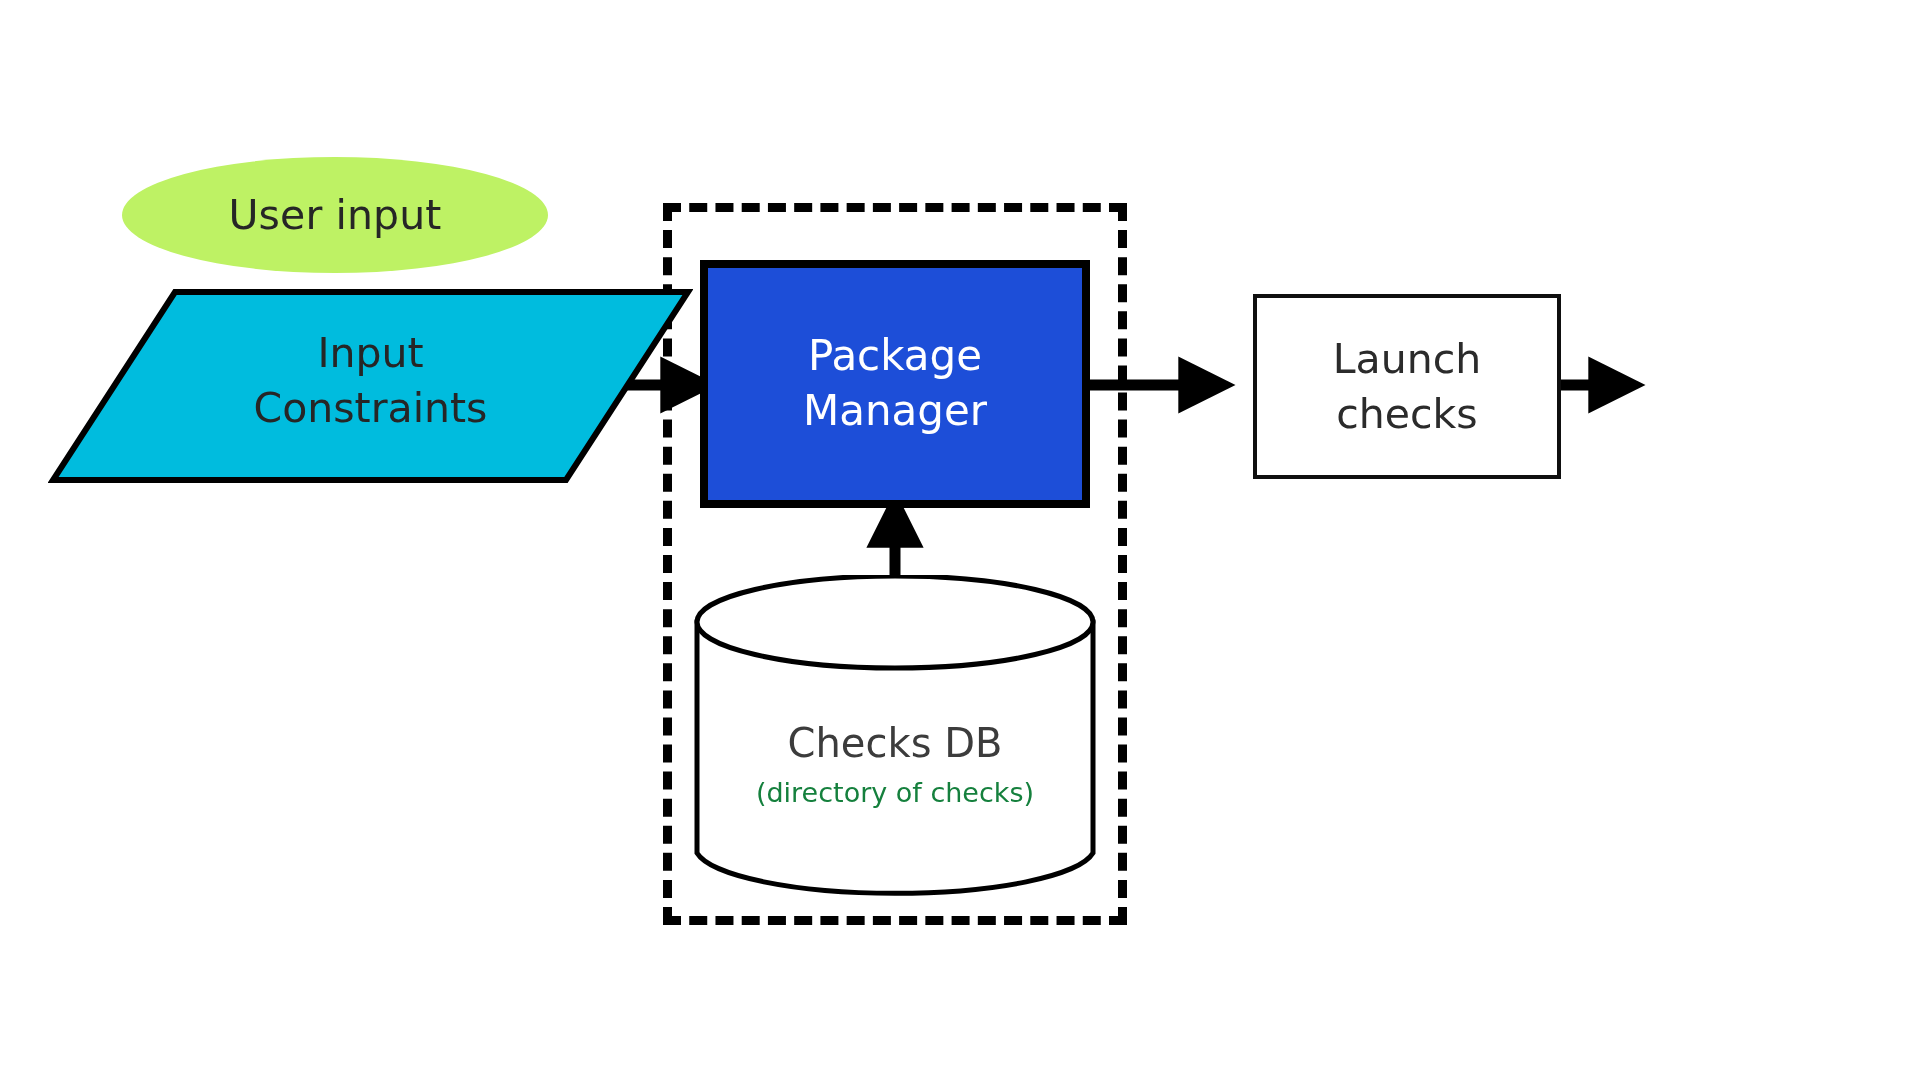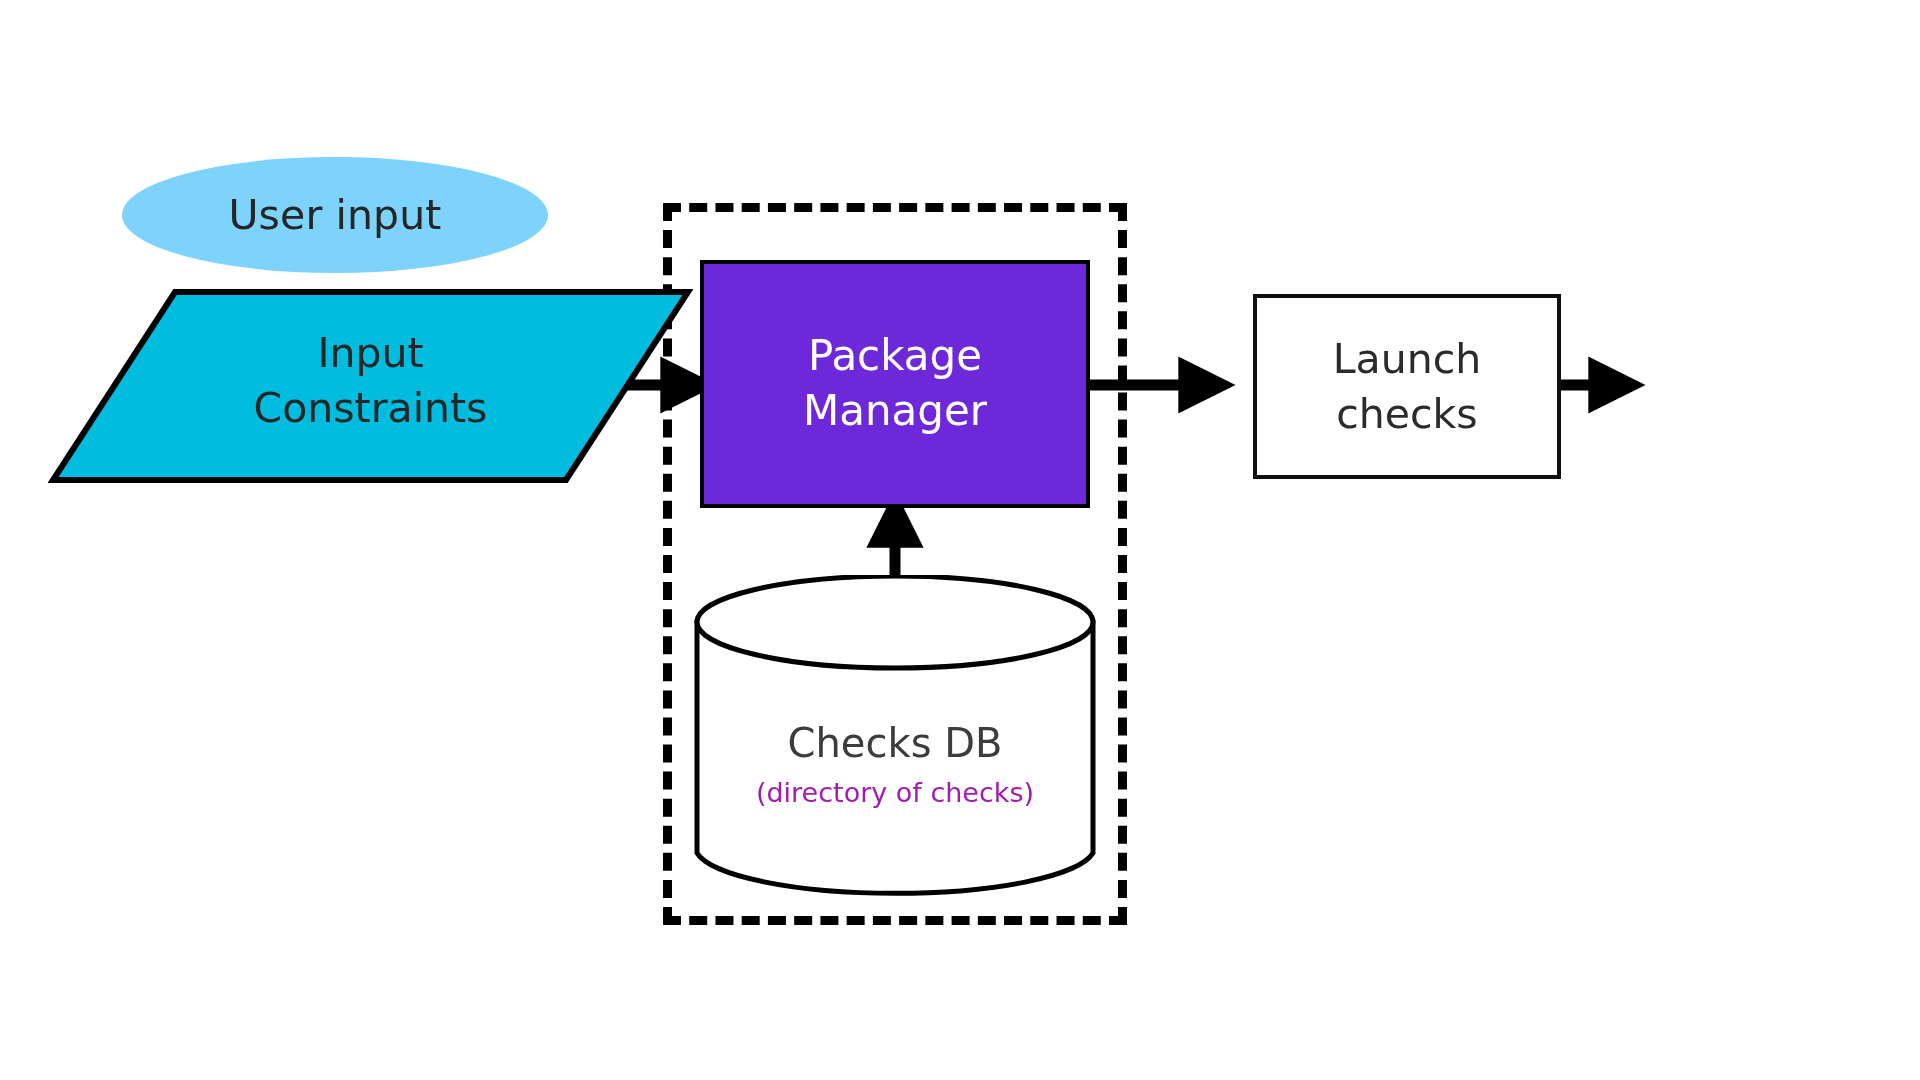--- a/index.html
+++ b/index.html
@@ -78,22 +78,22 @@
     box-sizing: border-box;
   }
 
   
   .pm-box {
     position: absolute;
     left: 700px;
     top: 260px;
     width: 390px;
     height: 248px;
-    background: #6d28d9;
-    border: 4px solid #000000;
+    background: #1d4ed8;
+    border: 8px solid #000000;
     box-sizing: border-box;
     display: flex;
     align-items: center;
     justify-content: center;
   }
   .pm-box .txt {
     font-size: 42px;
     color: #ffffff;
     text-align: center;
     line-height: 1.3;
@@ -122,21 +122,21 @@
     font-size: 40px;
     color: #3c3c3c;
   }
   .cylinder .cyl-sub {
     position: absolute;
     left: 0;
     top: 202px;
     width: 410px;
     text-align: center;
     font-size: 27px;
-    color: #a21caf;
+    color: #15803d;
   }
 
   
   .plain-box {
     position: absolute;
     background: #ffffff;
     border: 4px solid #0f0f0f;
     box-sizing: border-box;
     display: flex;
     align-items: center;
@@ -189,21 +189,21 @@
 
     <line x1="568" y1="385" x2="690" y2="385" stroke="#000000" stroke-width="11" marker-end="url(#arrowhead)"></line>
 
     <line x1="1090" y1="385" x2="1208" y2="385" stroke="#000000" stroke-width="11" marker-end="url(#arrowhead)"></line>
 
     <line x1="1503" y1="385" x2="1618" y2="385" stroke="#000000" stroke-width="11" marker-end="url(#arrowhead)"></line>
 
     <line x1="895" y1="600" x2="895" y2="518" stroke="#000000" stroke-width="11" marker-end="url(#arrowhead)"></line>
   </svg>
 
-  <div class="ellipse-node" id="node-user-input" style="background:#7dd3fc;">
+  <div class="ellipse-node" id="node-user-input" style="background:#bef264;">
     <span class="txt">User input</span>
   </div>
 
   <div class="parallelogram-wrap" id="node-input-constraints">
     <svg width="645" height="200" viewBox="0 0 645 200">
       <polygon points="127,6 640,6 518,194 5,194" fill="#00BCDE" stroke="#000000" stroke-width="6" stroke-linejoin="miter"></polygon>
     </svg>
     <div class="txt">Input
 Constraints</div>
   </div>

